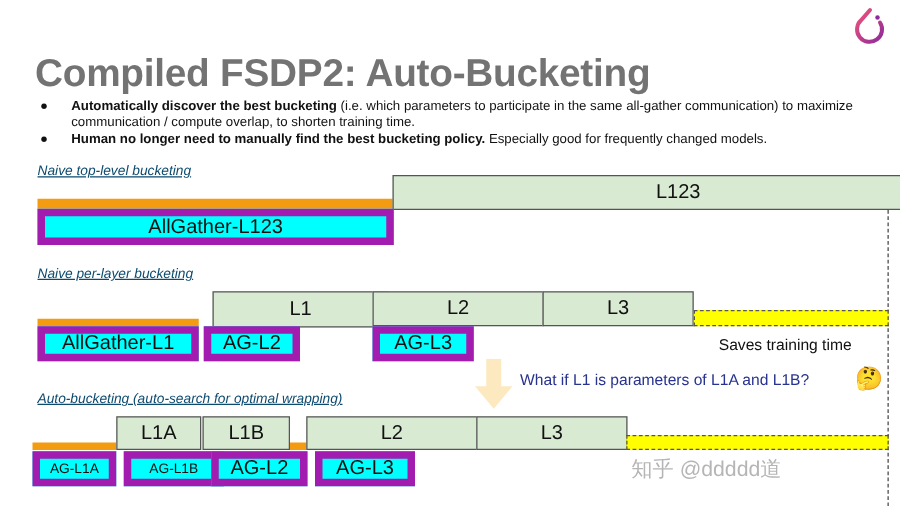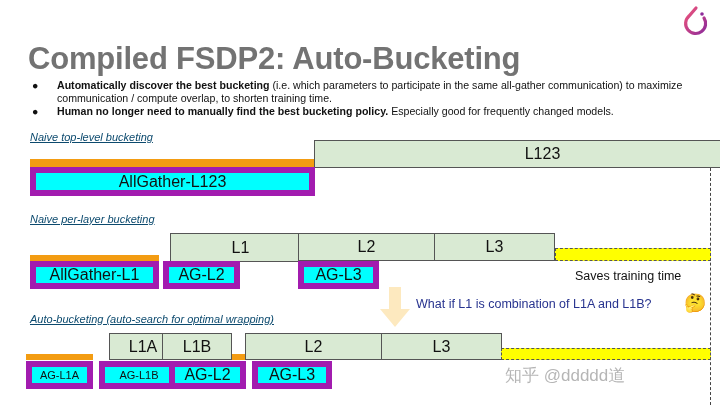--- a/index.html
+++ b/index.html
@@ -65,27 +65,27 @@
 <div class="yellow" style="left:555px;top:248px;width:156px;height:13px"></div>
 <div class="box comm" style="left:30px;top:261px;width:129px;height:28px">AllGather-L1</div>
 <div class="box comm" style="left:163px;top:261px;width:77px;height:28px">AG-L2</div>
 <div class="box comm" style="left:298px;top:261px;width:81px;height:28px">AG-L3</div>
 <div class="abs note" style="left:575px;top:269px">Saves training time</div>
 
 <svg class="abs" style="left:380px;top:287px" width="30" height="40" viewBox="0 0 30 40">
   <rect x="9" y="0" width="12" height="24" fill="#fde9bf"></rect>
   <polygon points="0,22 30,22 15,40" fill="#fde9bf"></polygon>
 </svg>
-<div class="abs question" style="left:416px;top:297px">What if L1 is combination of L1A and L1B?</div>
+<div class="abs question" style="left:416px;top:297px">What if L1 is parameters of L1A and L1B?</div>
 <div class="abs" style="left:684px;top:292px;font-size:18px">🤔</div>
 
 <div class="abs sec-label" style="left:30px;top:313px">Auto-bucketing (auto-search for optimal wrapping)</div>
 <div class="orange" style="left:26px;top:354px;width:67px;height:6px"></div>
 <div class="orange" style="left:232px;top:354px;width:14px;height:6px"></div>
-<div class="box compute" style="left:109px;top:333px;width:68px;height:27px">L1A</div>
+<div class="box compute" style="left:93px;top:333px;width:68px;height:27px">L1A</div>
 <div class="box compute" style="left:162px;top:333px;width:70px;height:27px">L1B</div>
 <div class="box compute" style="left:245px;top:333px;width:137px;height:27px">L2</div>
 <div class="box compute" style="left:381px;top:333px;width:121px;height:27px">L3</div>
 <div class="yellow" style="left:501px;top:348px;width:210px;height:12px"></div>
 <div class="box comm small" style="left:26px;top:361px;width:67px;height:28px">AG-L1A</div>
 <div class="box comm small" style="left:99px;top:361px;width:80px;height:28px">AG-L1B</div>
 <div class="box comm" style="left:169px;top:361px;width:77px;height:28px">AG-L2</div>
 <div class="box comm" style="left:252px;top:361px;width:80px;height:28px">AG-L3</div>
 <div class="abs final" style="left:548px;top:366px">
 </div>

